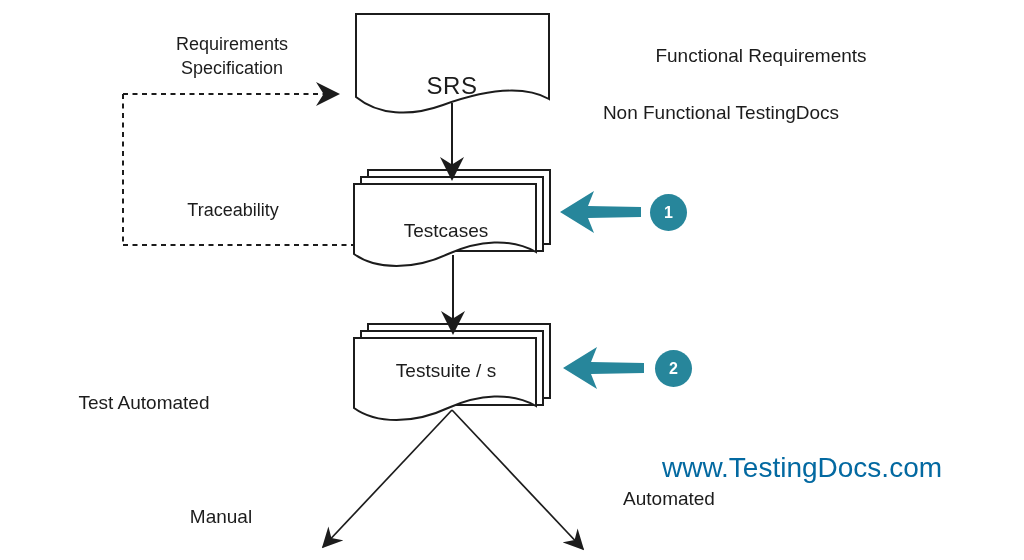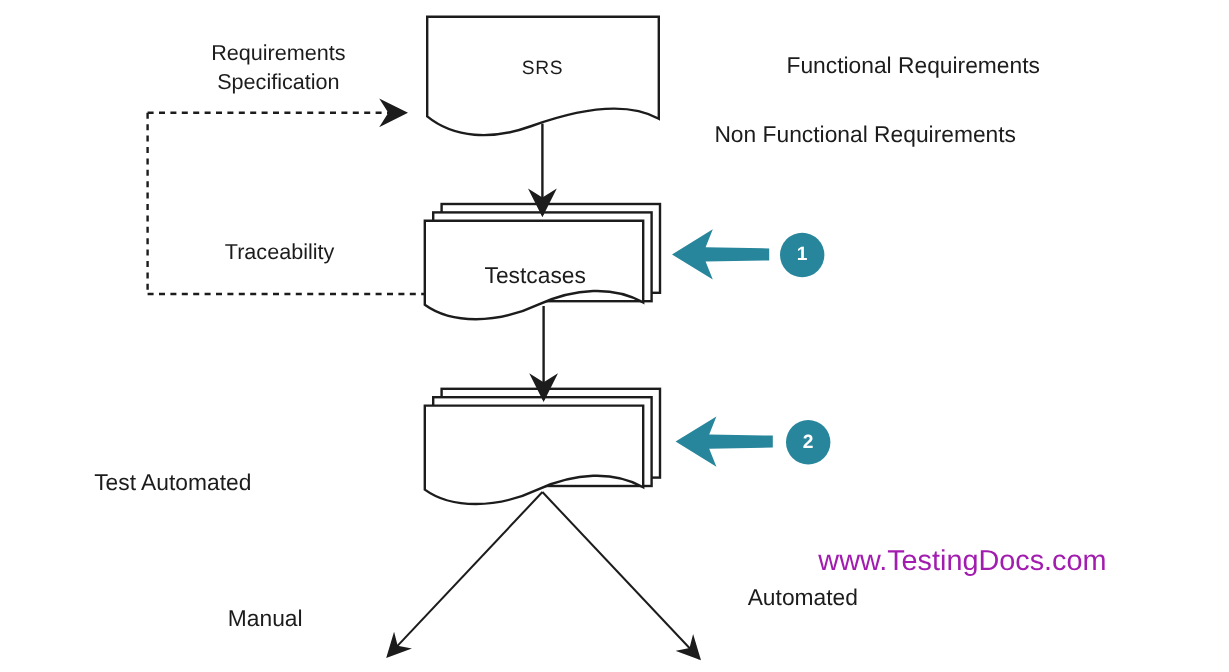--- a/index.html
+++ b/index.html
@@ -24,39 +24,39 @@
     position: absolute;
     white-space: nowrap;
     color: #1c1c1c;
     font-size: 19px;
     line-height: 24px;
     transform: translate(-50%, -50%);
   }
   .lbl.center { text-align: center; }
   .two-line { font-size: 18px; margin-left: 12px; }
   .node-label { font-size: 19px; }
-  .srs-label { font-size: 16px; letter-spacing: 0.5px; }
+  .srs-label { font-size: 24px; letter-spacing: 0.5px; margin-top: 28px; }
   .badge {
     position: absolute;
     width: 37px;
     height: 37px;
     border-radius: 50%;
     background: #27869B;
     color: #ffffff;
     font-size: 16px;
     font-weight: bold;
     display: flex;
     align-items: center;
     justify-content: center;
   }
   .watermark {
     position: absolute;
     transform: translate(-50%, -50%);
-    color: #a21caf;
-    font-size: 24px;
+    color: #0369a1;
+    font-size: 28px;
     white-space: nowrap;
   }
 </style>
 </head>
 <body>
 
 <div id="canvas">
 
   <svg id="diagram-svg" width="1024" height="560" viewBox="0 0 1024 560">
     <defs>
@@ -110,26 +110,27 @@
 
   <div class="lbl two-line center" style="left:220px; top:56px;">
     <div>Requirements</div>
     <div>Specification</div>
   </div>
 
   <div class="lbl srs-label" style="left:452px; top:58px;">SRS</div>
 
   <div class="lbl" style="left:721px; top:56px;margin-left:40px;">Functional Requirements</div>
 
-  <div class="lbl" style="left:721px; top:113px;">Non Functional Requirements</div>
+  <div class="lbl" style="left:721px; top:113px;">Non Functional TestingDocs</div>
 
   <div class="lbl two-line" style="left:221px; top:210px;">Traceability</div>
 
   <div class="lbl node-label" style="left:446px; top:231px;">Testcases</div>
 
+  <div class="lbl node-label" style="left:446px; top:371px;">Testsuite / s</div>
 
   <div class="lbl" style="left:144px; top:403px;">Test Automated</div>
 
   <div class="lbl" style="left:221px; top:500px;margin-top:17px;">Manual</div>
 
   <div class="lbl" style="left:669px; top:499px;">Automated</div>
 
   <div class="badge" style="left:650px; top:194px;">
     <span>1</span>
   </div>

